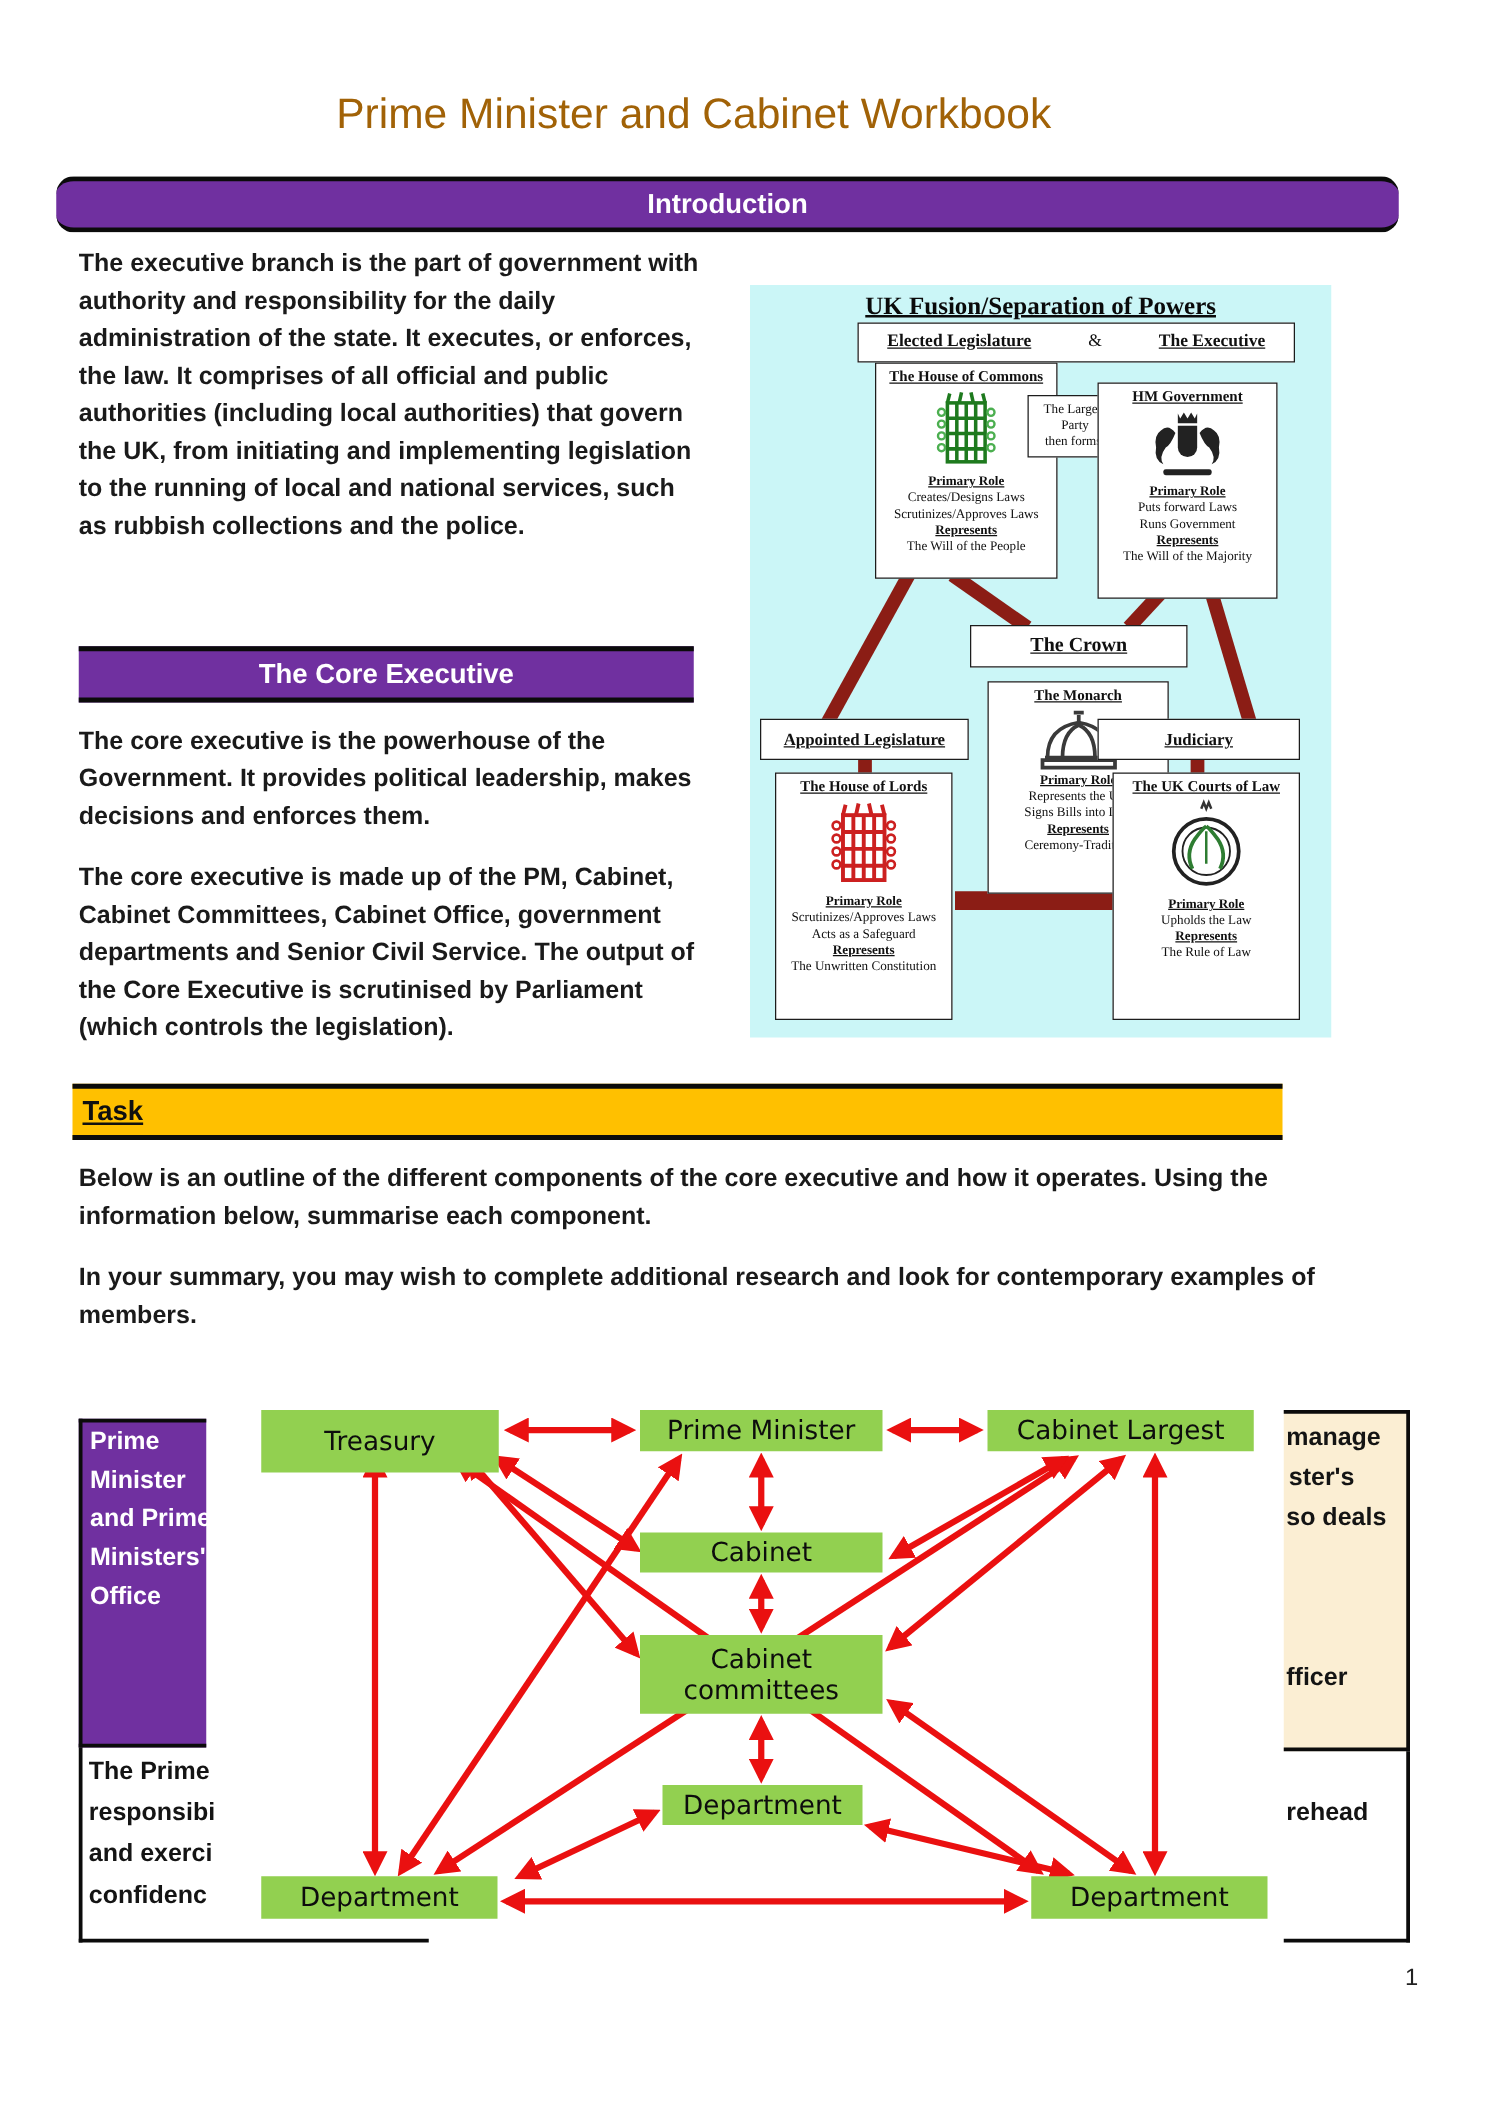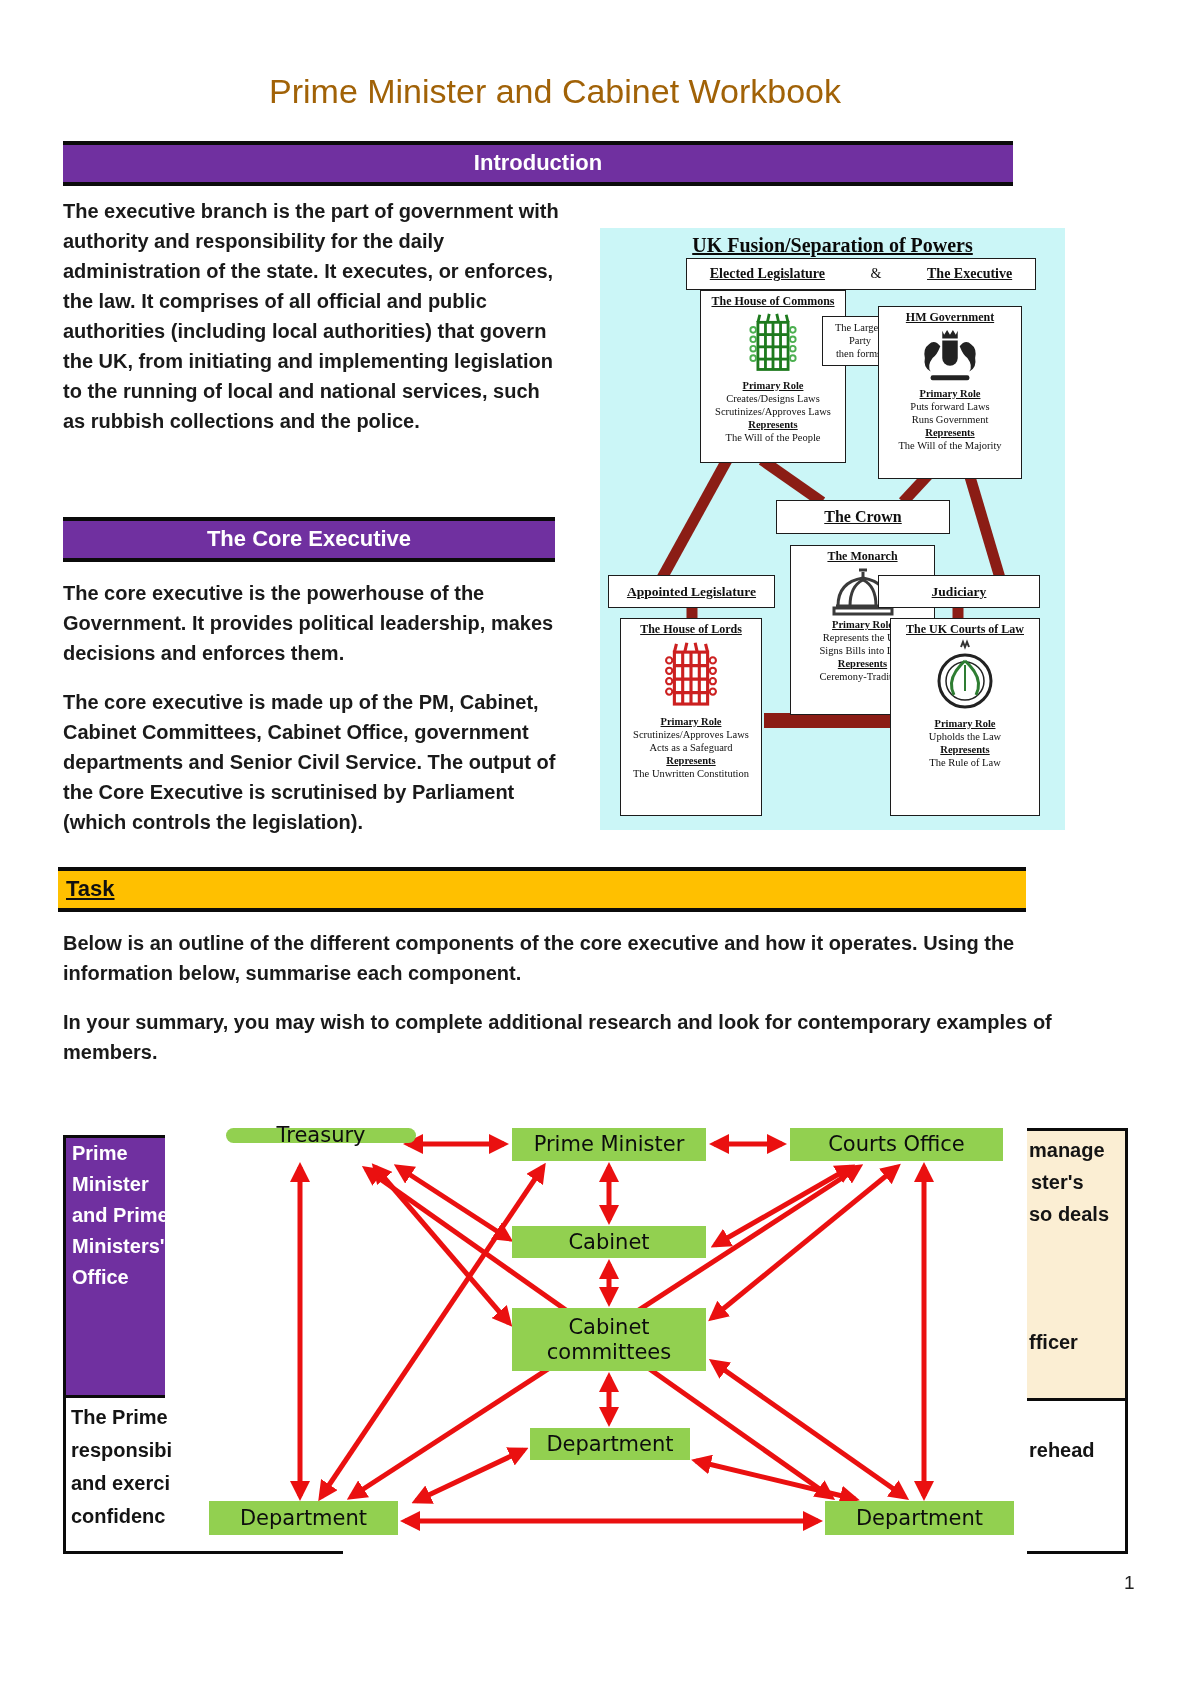--- a/index.html
+++ b/index.html
@@ -51,21 +51,21 @@
   .arrows{position:absolute;left:0;top:0;z-index:1;}
   .pagenum{position:absolute;left:1124px;top:1572px;font-size:19px;color:#222;}
 </style>
 </head>
 <body>
 
 <div class="page">
 
   <div class="title">Prime Minister and Cabinet Workbook</div>
 
-  <div class="banner" style="left:63px;top:141px;width:950px;">Introduction</div>
+  <div class="banner" style="left:45px;top:141px;width:1074px;border-radius:14px;">Introduction</div>
 
   <div class="bodytext" style="left:63px;top:196px;width:497px;">The executive branch is the part of government with authority and responsibility for the daily administration of the state. It executes, or enforces, the law. It comprises of all official and public authorities (including local authorities) that govern the UK, from initiating and implementing legislation to the running of local and national services, such as rubbish collections and the police.</div>
 
   <div class="ukdiag">
     <svg class="conn" width="465" height="602">
       <g stroke="#8B1D15" stroke-width="11" fill="none">
         <line x1="162" y1="232" x2="222" y2="274"></line>
         <line x1="342" y1="232" x2="303" y2="274"></line>
         <line x1="127" y1="232" x2="62" y2="350"></line>
         <line x1="365" y1="232" x2="400" y2="350"></line>
@@ -290,23 +290,23 @@
         <line x1="633" y1="336" x2="792" y2="374"></line>
         <line x1="461" y1="325" x2="353" y2="376"></line>
         <line x1="342" y1="396" x2="755" y2="396"></line>
         <line x1="861" y1="42" x2="861" y2="371"></line>
         <line x1="312" y1="42" x2="446" y2="198"></line>
         <line x1="335" y1="42" x2="446" y2="114"></line>
         <line x1="303" y1="44" x2="768" y2="372"></line>
       </g>
     </svg>
 
-    <div class="gbox" style="left:163px;top:3px;width:190px;height:15px;border-radius:13px;">Treasury</div>
+    <div class="gbox" style="left:146px;top:3px;width:190px;height:50px;">Treasury</div>
     <div class="gbox" style="left:449px;top:3px;width:194px;height:33px;">Prime Minister</div>
-    <div class="gbox" style="left:727px;top:3px;width:213px;height:33px;">Courts Office</div>
+    <div class="gbox" style="left:727px;top:3px;width:213px;height:33px;">Cabinet Largest</div>
     <div class="gbox" style="left:449px;top:101px;width:194px;height:32px;">Cabinet</div>
     <div class="gbox" style="left:449px;top:183px;width:194px;height:63px;">Cabinet committees</div>
     <div class="gbox" style="left:467px;top:303px;width:160px;height:32px;">Department</div>
     <div class="gbox" style="left:146px;top:376px;width:189px;height:34px;">Department</div>
     <div class="gbox" style="left:762px;top:376px;width:189px;height:34px;">Department</div>
   </div>
 
   <div class="pagenum">1</div>
 </div>
 

